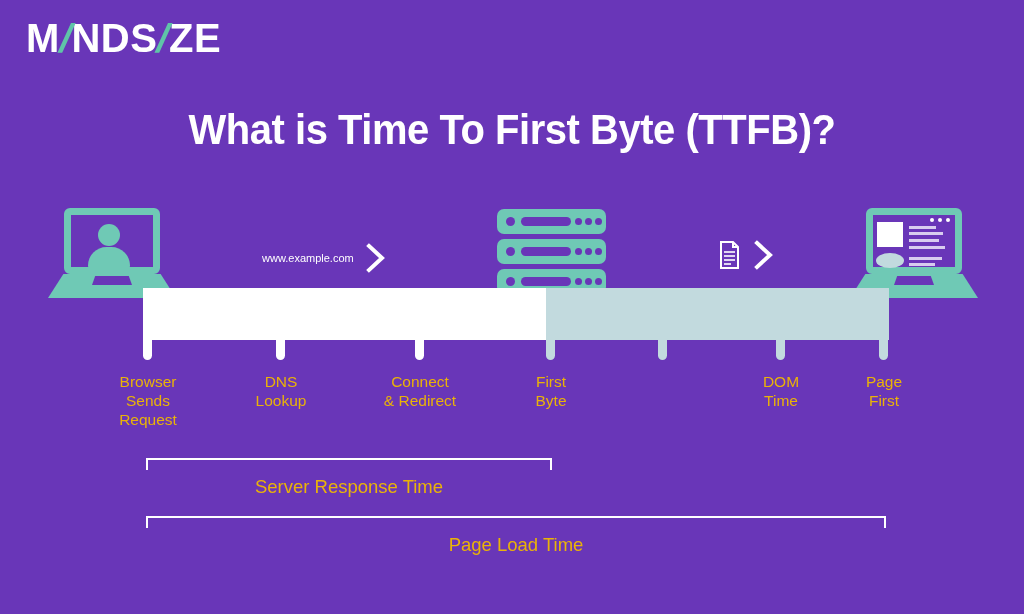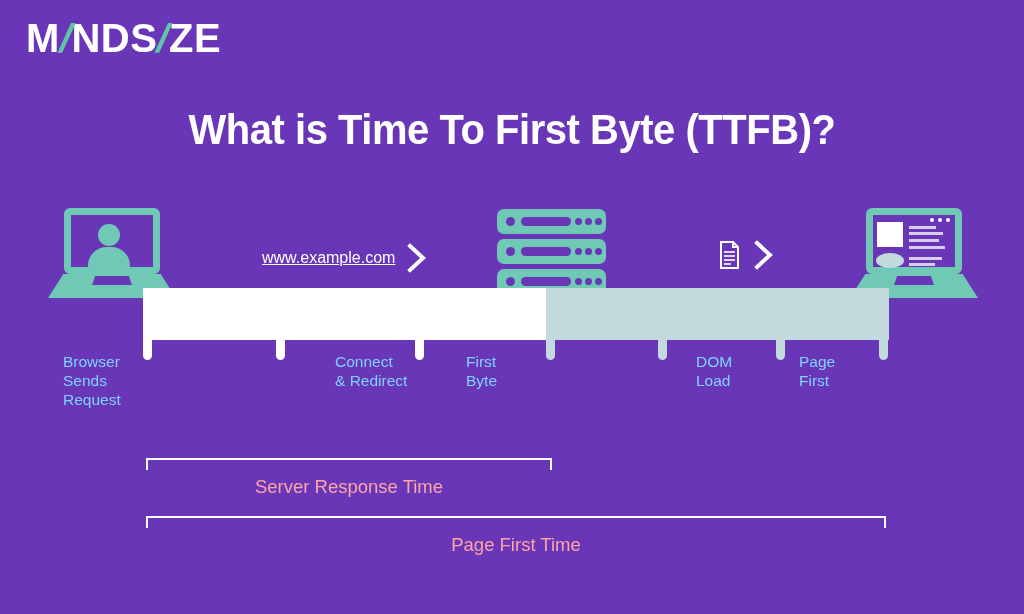--- a/index.html
+++ b/index.html
@@ -76,25 +76,26 @@
     width: 9px;
     height: 72px;
     border-radius: 0 0 5px 5px;
   }
   .tick.white { background: #FFFFFF; }
   .tick.pale  { background: #C2DADE; }
 
   
   .tick-label {
     position: absolute;
-    top: 352px;
-    color: #7dd3fc;
+    top: 372px;
+    color: #eab308;
     font-family: "Liberation Sans", sans-serif;
     font-size: 15.5px;
     line-height: 19px;
+    text-align: center;
     width: 170px;
     margin-left: -85px;
     white-space: pre-line;
   }
 
   
   .laptop-left {
     position: absolute;
     left: 48px;
     top: 208px;
@@ -236,42 +237,41 @@
   
   .flow {
     position: absolute;
     display: flex;
     align-items: center;
     gap: 11px;
     color: #ffffff;
   }
   .flow .url {
     font-family: "Liberation Sans", sans-serif;
-    font-size: 16px;
+    font-size: 11px;
     color: #ffffff;
     white-space: nowrap;
-    text-decoration: underline;
   }
   .chev {
     display: block;
   }
 
   
   .bracket {
     position: absolute;
     border: 2.5px solid #ffffff;
     border-top: none;
     box-sizing: border-box;
   }
   .bracket.flip {
     transform: scaleY(-1);
   }
   .bracket-label {
     position: absolute;
-    color: #fca5a5;
+    color: #eab308;
     font-family: "Liberation Sans", sans-serif;
     font-size: 18.5px;
     text-align: center;
     white-space: nowrap;
   }
 </style>
 </head>
 <body>
 
 <div id="canvas">
@@ -359,28 +359,30 @@
   <div class="tick white" style="left:276px;"></div>
   <div class="tick white" style="left:415px;"></div>
   <div class="tick pale" style="left:546px;"></div>
   <div class="tick pale" style="left:658px;"></div>
   <div class="tick pale" style="left:776px;"></div>
   <div class="tick pale" style="left:879px;"></div>
 
   <div class="tick-label" style="left:148px;">Browser
 Sends
 Request</div>
+  <div class="tick-label" style="left:281px;">DNS
+Lookup</div>
   <div class="tick-label" style="left:551px;">First
 Byte</div>
   <div class="tick-label" style="left:420px;">Connect
 &amp; Redirect</div>
   <div class="tick-label" style="left:781px;">DOM
-Load</div>
+Time</div>
   <div class="tick-label" style="left:884px;">Page
 First</div>
 
   <div class="bracket flip" style="left:146px; top:458px; width:406px; height:12px;"></div>
   <div class="bracket-label" style="left:146px; top:476px; width:406px;">Server Response Time</div>
 
   <div class="bracket flip" style="left:146px; top:516px; width:740px; height:12px;"></div>
-  <div class="bracket-label" style="left:146px; top:534px; width:740px;">Page First Time</div>
+  <div class="bracket-label" style="left:146px; top:534px; width:740px;">Page Load Time</div>
 
 </div>
 
 </body></html>

